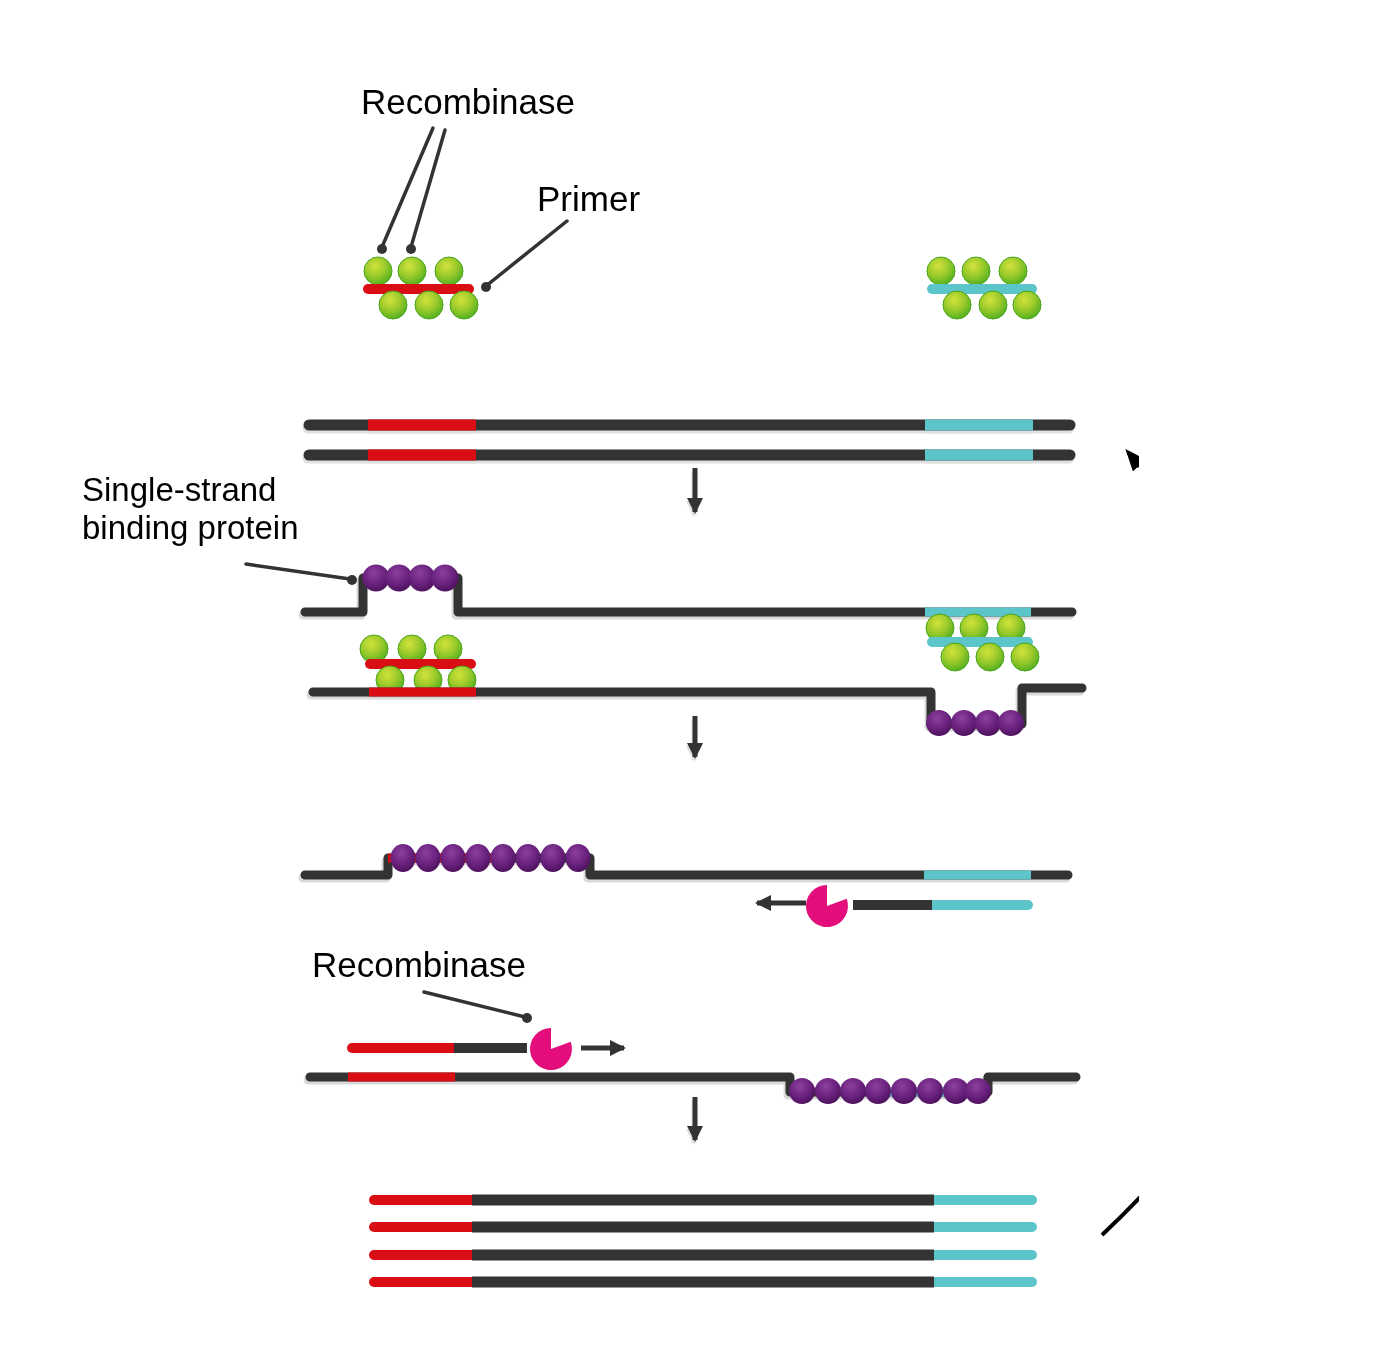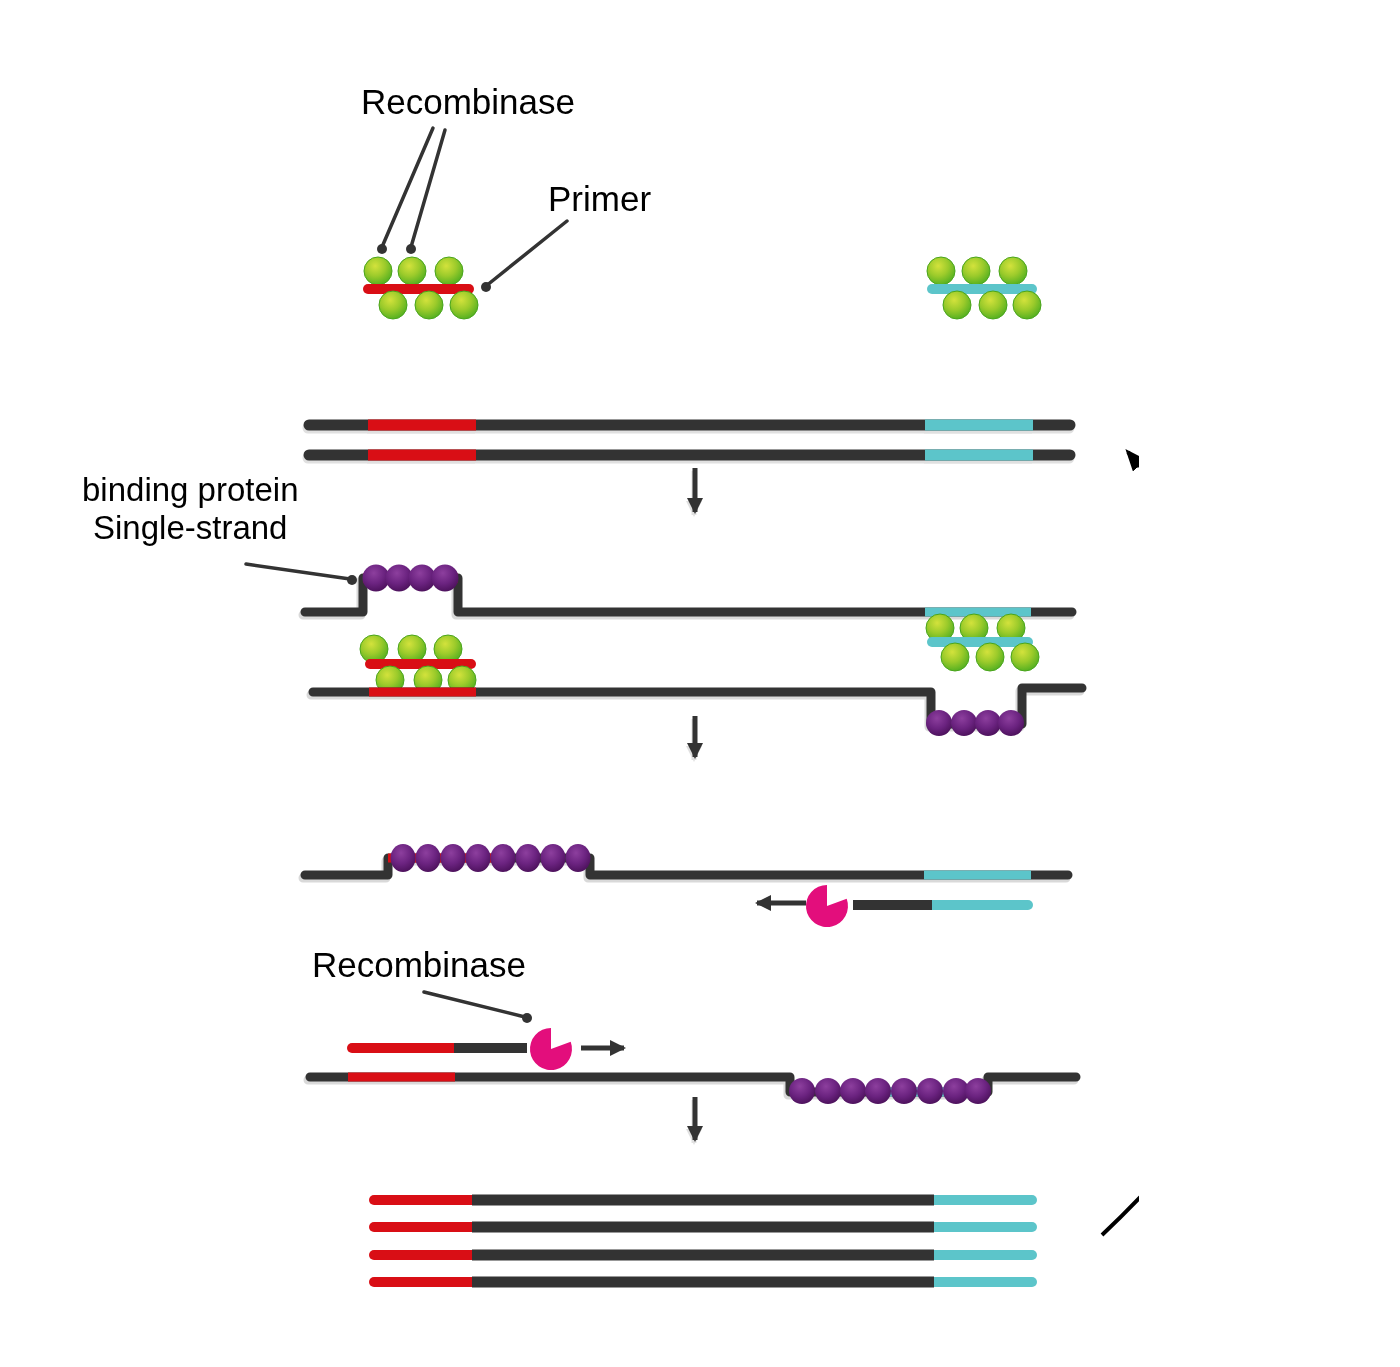--- a/index.html
+++ b/index.html
@@ -2,21 +2,20 @@
 <html style="--background: #ffffff; --strand-dark: #333333; --primer-red: #d90e15; --primer-cyan: #5cc5ca; --recombinase-green: #54b124; --recombinase-green-light: #cfe03a; --ssb-purple: #63217a; --ssb-purple-light: #8d3f9e; --polymerase-pink: #e30e7c; --annotation-black: #000000;"><head>
 <meta charset="utf-8">
 <style>
   html,body{margin:0;padding:0;background:#fff;}
   #canvas{
     position:relative;
     width:1139px;height:1367px;
     background:var(--background,#fff);
     font-family:"Liberation Sans",sans-serif;
     overflow:hidden;
-    text-align:center;
   }
   #canvas svg{position:absolute;left:0;top:0;}
   .lbl{
     position:absolute;
     color:#000;
     font-size:35px;
     line-height:40px;
     white-space:nowrap;
     font-family:"Liberation Sans",sans-serif;
   }
@@ -251,21 +250,21 @@
       </g>
     </g>
 
     <g>
       <path class="curve" d="M1102,1235 Q1490,872 1128,452" marker-end="url(#mheadBig)"></path>
     </g>
   </svg>
 
   <div class="lbl" style="left:361px;top:82px;">Recombinase</div>
 
-  <div class="lbl" style="left:537px;top:179px;margin-left:11px;">Primer</div>
+  <div class="lbl" style="left:537px;top:179px;">Primer</div>
 
   <div style="position:absolute;left:82px;top:471px;">
+    <div class="lbl" style="position:static;font-size:33px;line-height:38px;">Single-strand</div>
     <div class="lbl" style="position:static;font-size:33px;line-height:38px;">binding protein</div>
-    <div class="lbl" style="position:static;font-size:33px;line-height:38px;">Single-strand</div>
   </div>
 
   <div class="lbl" style="left:312px;top:945px;">Recombinase</div>
 </div>
 
 </body></html>

